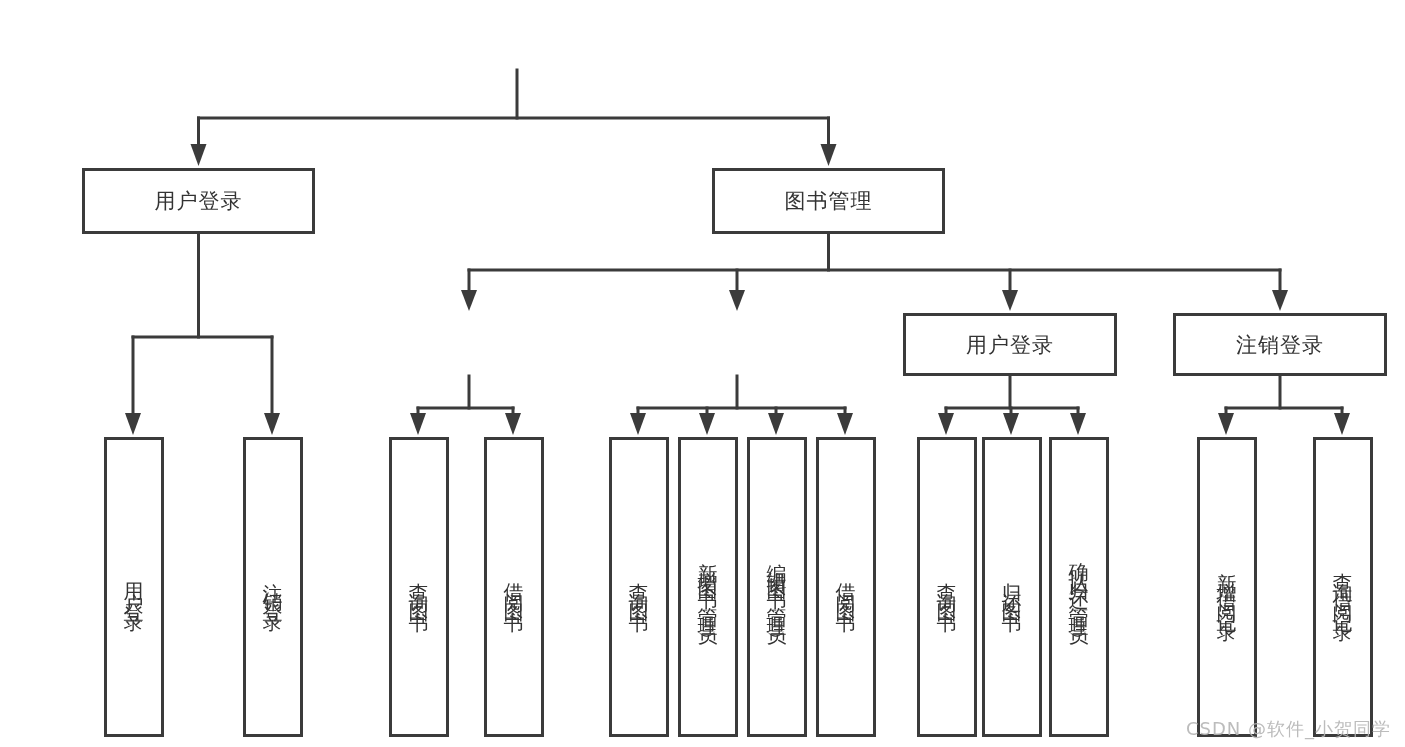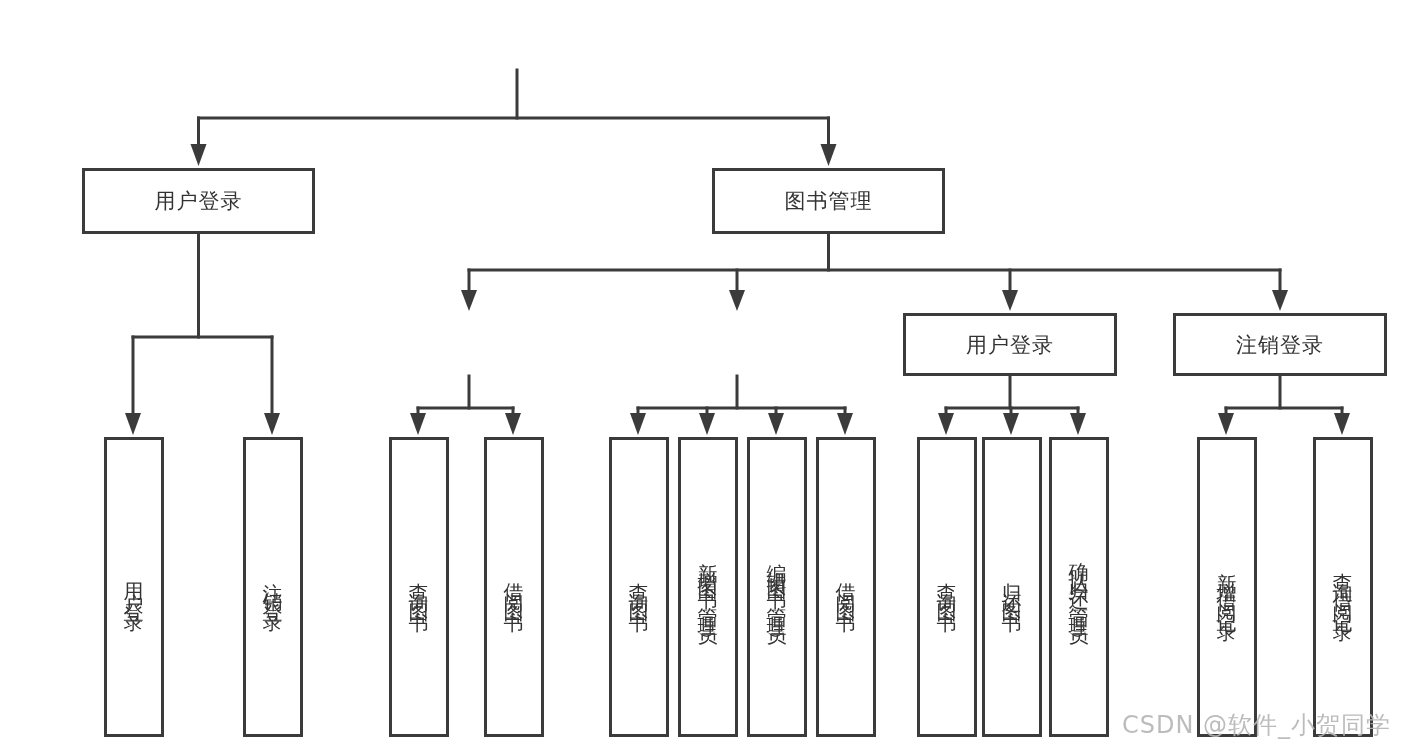--- a/index.html
+++ b/index.html
@@ -51,21 +51,21 @@
     letter-spacing: 10px;
     line-height: 1;
     white-space: nowrap;
     color: var(--text, #333333);
   }
   .leaf.long .vtext { letter-spacing: 9px; }
   .watermark {
     position: absolute;
     right: 14px;
     bottom: 6px;
-    font-size: 24px;
+    font-size: 18px;
     color: var(--watermark, #b5b5b5);
     opacity: 0.9;
     z-index: 10;
     letter-spacing: 1px;
     white-space: nowrap;
   }
 </style>
 </head>
 <body>
 

